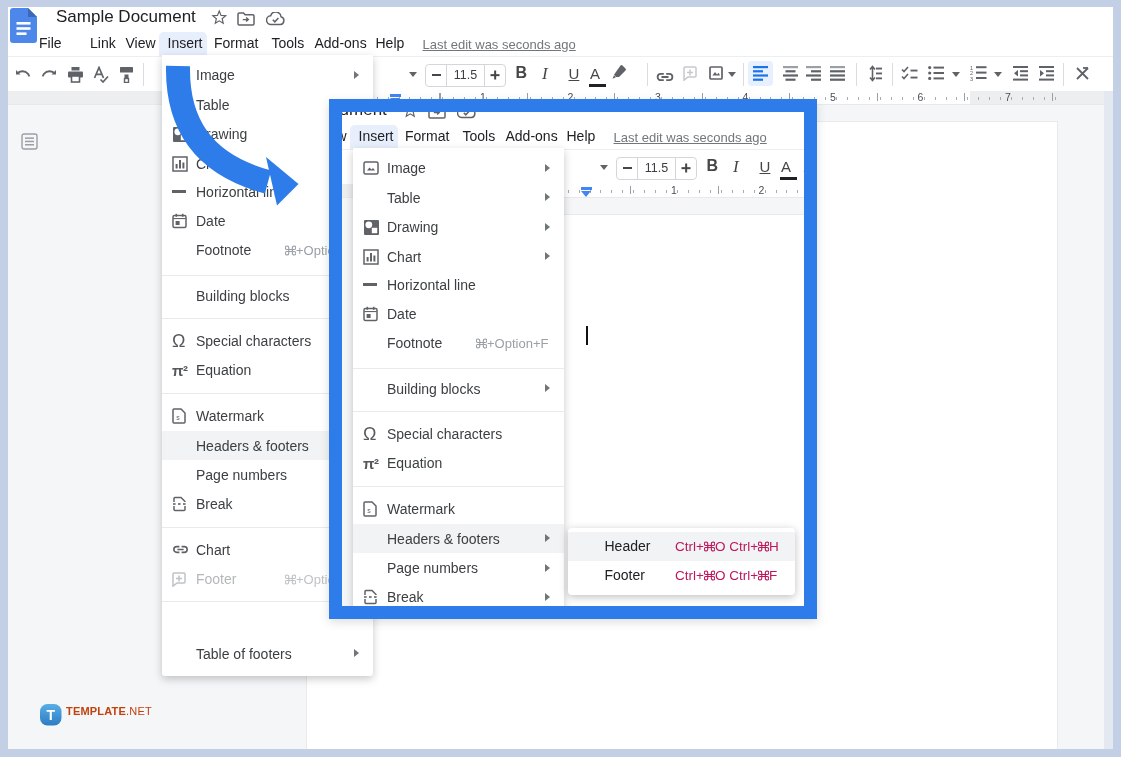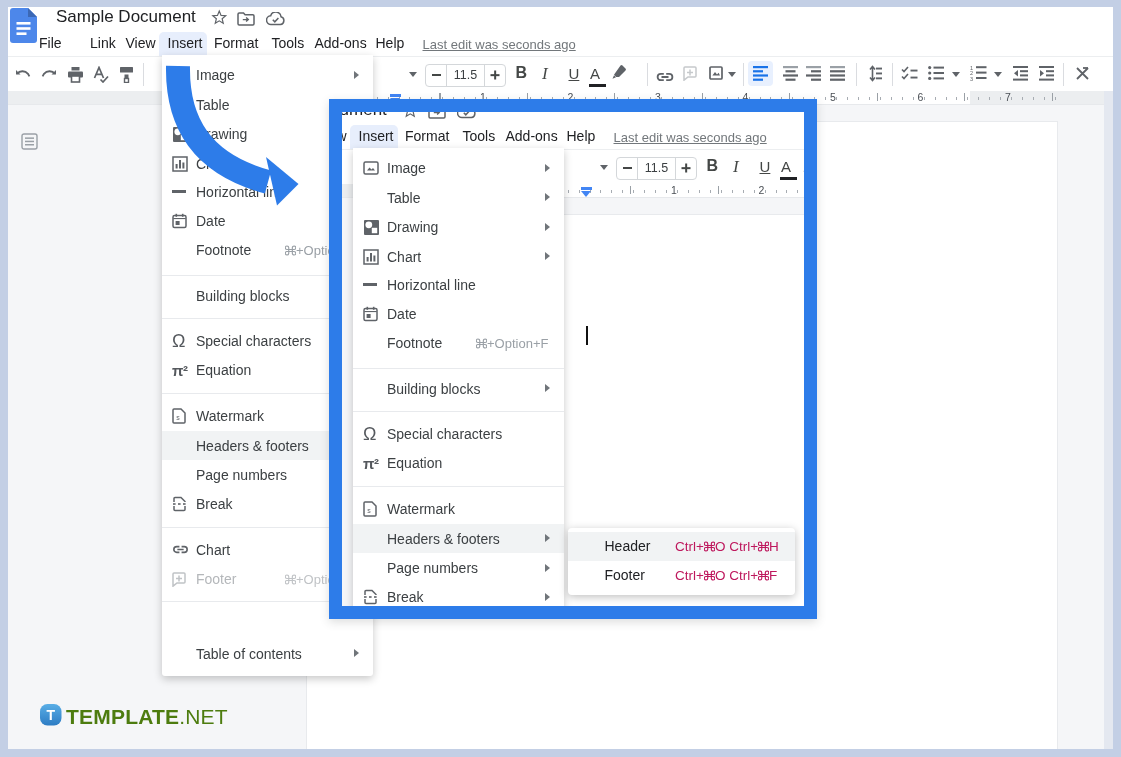--- a/index.html
+++ b/index.html
@@ -385,21 +385,21 @@
           </svg>
         </span>
         <span class="ml" style="color:#b4b7ba">Footer</span>
         <span class="msc" style="color:#c0c3c6"><svg class="cmd" width="11" height="11" viewBox="0 0 12 12">
             <path d="M4.1 4.1 V3 a1.9 1.9 0 1 0 -1.9 1.9 H9.9 A1.9 1.9 0 1 0 8 3 V9 a1.9 1.9 0 1 0 1.9 -1.9 H2.1 A1.9 1.9 0 1 0 4.1 9 z" fill="none" stroke="currentColor" stroke-width="1.25"></path>
           </svg>+Option+M</span>
       </div>
  <div class="abs msep" style="top:601px"></div>
  <div class="abs mrow" style="top:639px">
         <span class="mi"></span>
-        <span class="ml">Table of contents</span>
+        <span class="ml">Table of footers</span>
         <span class="sub"></span>
       </div>
 
  <div class="abs smpanel" style="left:376.5px;top:434.5px;width:227px;height:67px"></div>
  <div class="abs" style="left:376.5px;top:438.5px;width:227px;height:29px;background:#f1f3f4"></div>
  <div class="abs smtext" style="left:413.5px;top:438.5px">Header</div>
  <div class="abs smsc" style="left:484px;top:438.5px">Ctrl+<svg class="cmd" width="11" height="11" viewBox="0 0 12 12">
           <path d="M4.1 4.1 V3 a1.9 1.9 0 1 0 -1.9 1.9 H9.9 A1.9 1.9 0 1 0 8 3 V9 a1.9 1.9 0 1 0 1.9 -1.9 H2.1 A1.9 1.9 0 1 0 4.1 9 z" fill="none" stroke="currentColor" stroke-width="1.25"></path>
         </svg>O Ctrl+<svg class="cmd" width="11" height="11" viewBox="0 0 12 12">
           <path d="M4.1 4.1 V3 a1.9 1.9 0 1 0 -1.9 1.9 H9.9 A1.9 1.9 0 1 0 8 3 V9 a1.9 1.9 0 1 0 1.9 -1.9 H2.1 A1.9 1.9 0 1 0 4.1 9 z" fill="none" stroke="currentColor" stroke-width="1.25"></path>
@@ -420,21 +420,21 @@
         <defs>
           <linearGradient id="lg" x1="0" y1="0" x2="0" y2="1">
             <stop offset="0" stop-color="#59aee6"></stop>
             <stop offset="1" stop-color="#2d7cc4"></stop>
           </linearGradient>
         </defs>
         <rect x="0" y="0" width="23" height="23" rx="8" fill="url(#lg)"></rect>
         <text x="11.5" y="17" font-size="15" font-weight="bold" fill="#fff" text-anchor="middle" font-family="Liberation Sans">T</text>
       </svg>
 </div>
-<div class="abs" style="left:66px;top:705px;z-index:3;font-size:21px;color:#4d7c0f;letter-spacing:0.2px"><b>TEMPLATE</b>.NET</div>
+<div class="abs" style="left:66px;top:705px;z-index:3;font-size:11px;color:#c2410c;letter-spacing:0.2px"><b>TEMPLATE</b>.NET</div>
 
 <div class="inset">
       <div class="inset-content">
 <div class="ui">
 
  <div class="abs" style="left:0;top:104px;width:1121px;height:653px;background:#f5f6f8"></div>
  <div class="abs" style="left:306px;top:121px;width:750px;height:636px;background:#fff;border:1px solid #e8eaed;border-bottom:none"></div>
 
  <div class="abs" style="left:395px;top:233px;width:1.5px;height:19px;background:#111"></div>
 

